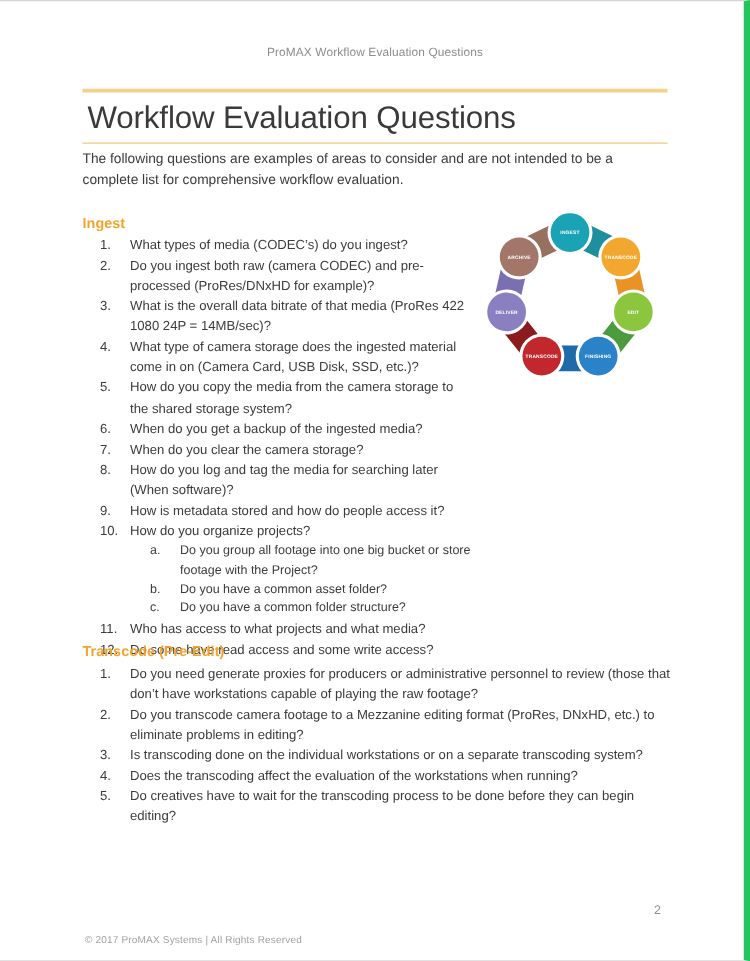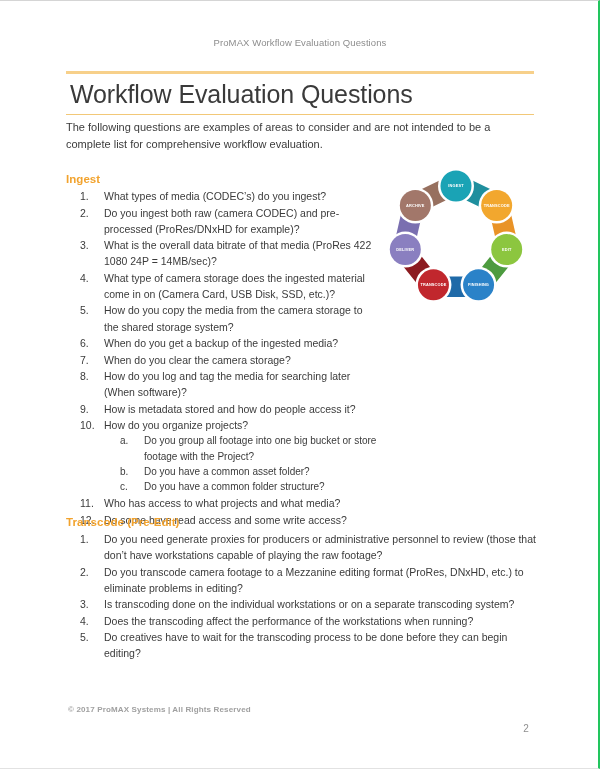--- a/index.html
+++ b/index.html
@@ -15,21 +15,21 @@
     overflow: hidden;
   }
 
   .page {
     position: relative;
     width: 600px;
     height: 769px;
     background: #ffffff;
     box-sizing: border-box;
     border-top: 1px solid #d5d5d5;
-    border-right: 2px solid #22c55e;
+    border-right: 5px solid #22c55e;
     border-bottom: 1px solid #e2e2e2;
     overflow: hidden;
   }
 
   
   .running-header {
     position: absolute;
     top: 36px;
     left: 0;
     width: 600px;
@@ -152,25 +152,24 @@
     font-size: 3.9px;
     font-weight: bold;
     fill: #ffffff;
     letter-spacing: .15px;
   }
 
   
   .footer-copy {
     position: absolute;
     left: 68px;
-    top: 704px;
+    top: 746px;
     font-size: 8px;
     color: #a0a0a0;
     letter-spacing: .15px;
-    font-weight: bold;
   }
   .footer-page {
     position: absolute;
     left: 0;
     top: 722px;
     width: 600px;
     text-align: center;
     font-size: 10px;
     color: #8f8f8f;
   }
@@ -215,21 +214,21 @@
       <li><span>Do some have read access and some write access?</span></li>
     </ol>
   </div>
 
   <div class="section section-transcode">
     <div class="section-heading">Transcode (Pre-Edit)</div>
     <ol class="qlist">
       <li><span>Do you need generate proxies for producers or administrative personnel to review (those that don’t have workstations capable of playing the raw footage?</span></li>
       <li><span>Do you transcode camera footage to a Mezzanine editing format (ProRes, DNxHD, etc.) to eliminate problems in editing?</span></li>
       <li><span>Is transcoding done on the individual workstations or on a separate transcoding system?</span></li>
-      <li><span>Does the transcoding affect the performance of the workstations when running?</span></li>
+      <li><span>Does the transcoding affect the evaluation of the workstations when running?</span></li>
       <li><span>Do creatives have to wait for the transcoding process to be done before they can begin editing?</span></li>
     </ol>
   </div>
 
   <div class="diagram">
     <svg width="146" height="150" viewBox="0 0 146 150" xmlns="http://www.w3.org/2000/svg">
       <g id="diagram-arrows">
           <path d="M78.65,11.25
                L118.54,30.46
                L126.72,45.09

